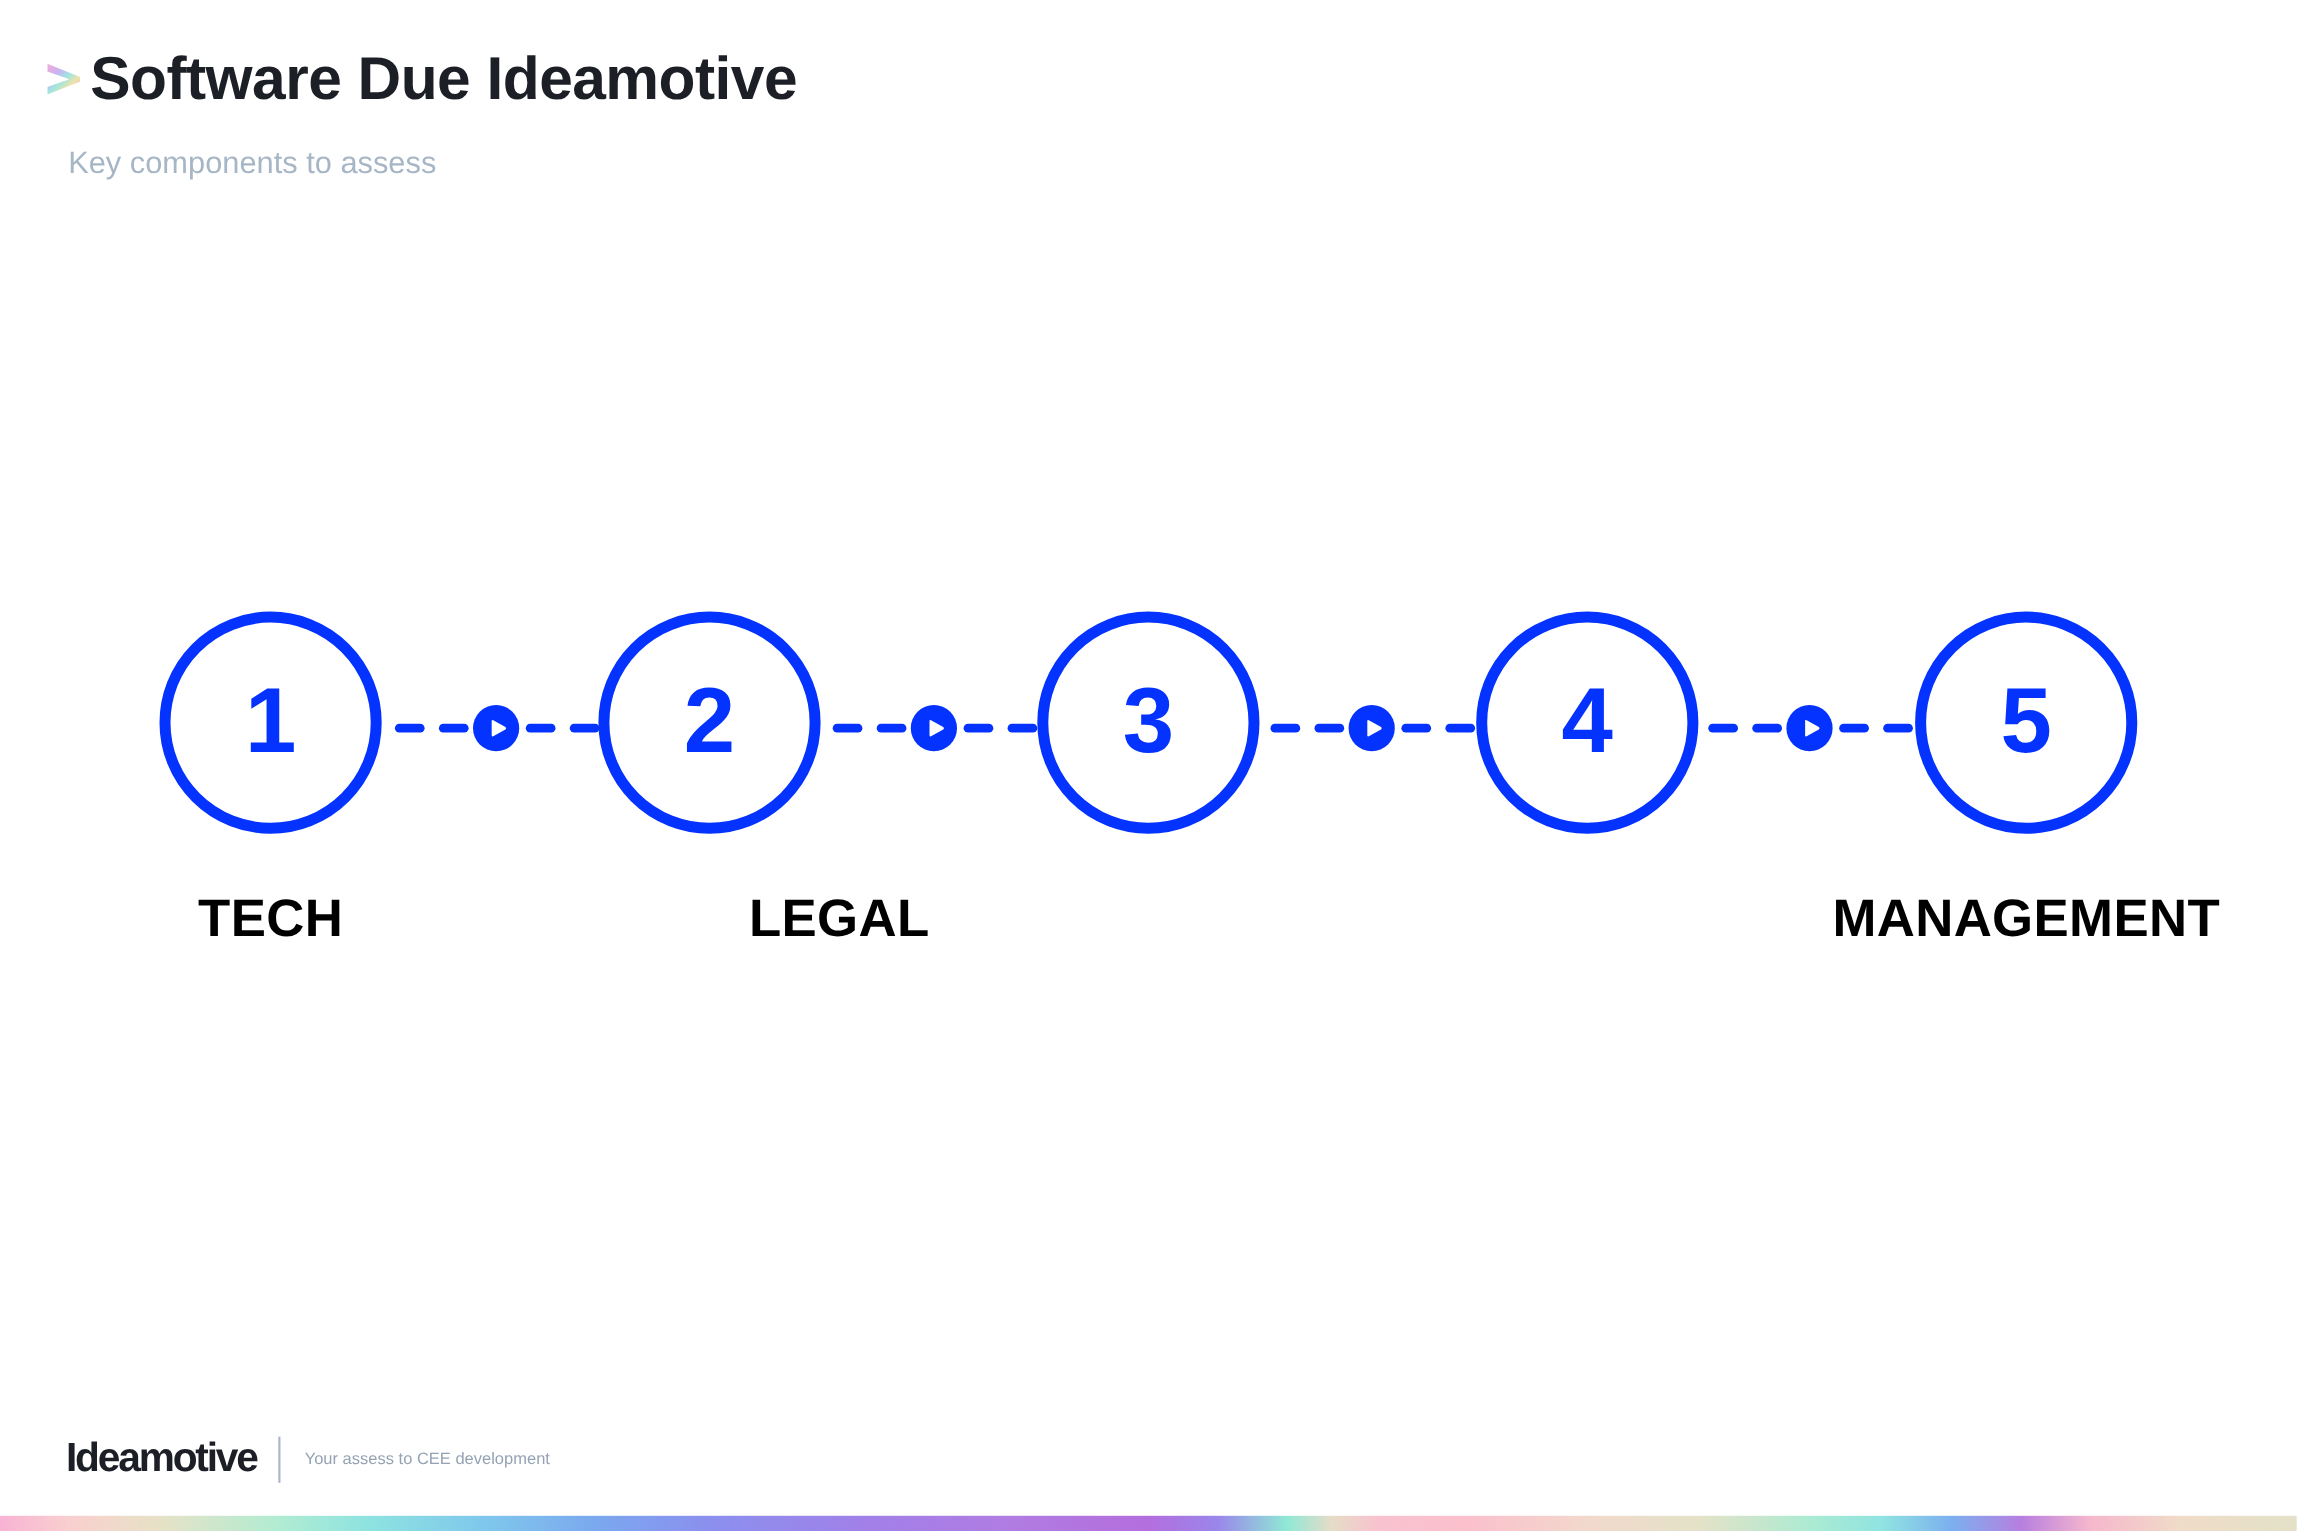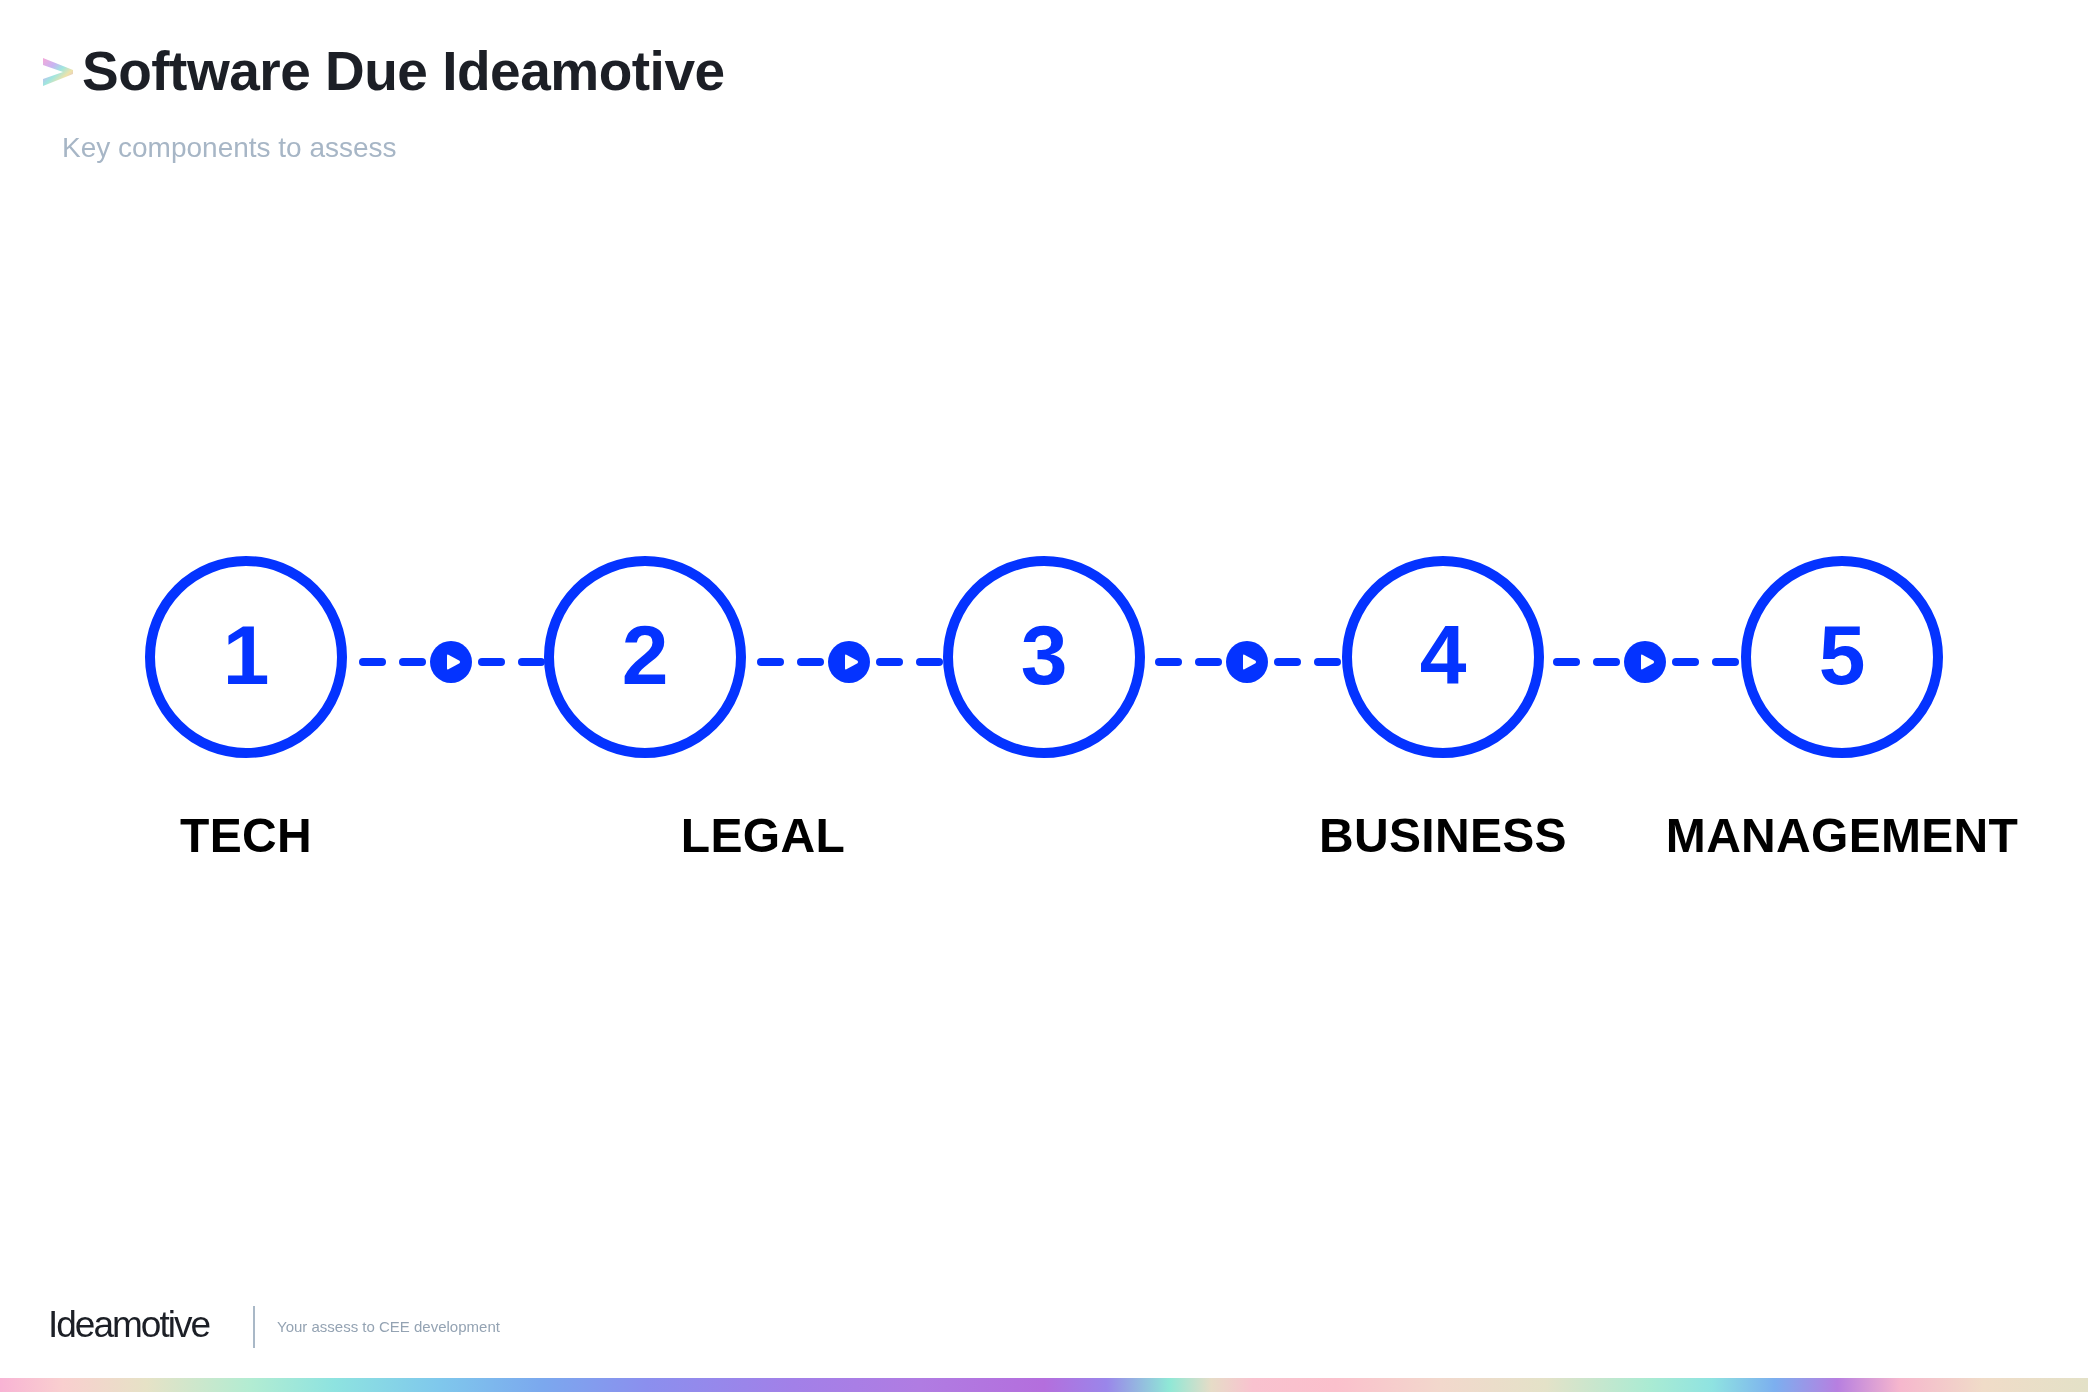--- a/index.html
+++ b/index.html
@@ -114,24 +114,24 @@
     }
     .arrow-dot svg {
       width: 18px;
       height: 18px;
       margin-left: 3px;
     }
 
     
     .footer-brand {
       position: absolute;
-      left: 48px;
+      left: 60px;
       top: 1303px;
       font-size: 37px;
-      font-weight: 400;
+      font-weight: 700;
       color: #1c1f26;
       letter-spacing: -2px;
       line-height: 44px;
       white-space: nowrap;
     }
     .footer-divider {
       position: absolute;
       left: 253px;
       top: 1306px;
       width: 2px;
@@ -249,21 +249,20 @@
           <path d="M3 2.5 Q3 1 4.4 1.7 L15.5 7.8 Q16.8 9 15.5 10.2 L4.4 16.3 Q3 17 3 15.5 Z" fill="#ffffff"></path>
         </svg>
     </span>
     <span class="dash" style="left:119px;"></span>
     <span class="dash" style="left:159px;"></span>
   </div>
 
   <div class="step-circle" style="left:1342px;">
     <span class="step-number">4</span>
   </div>
-  <div class="step-label" style="left:1443px;">BUSINESS</div>
 
   <div class="connector" style="left:1553px;">
     <span class="dash" style="left:0px;"></span>
     <span class="dash" style="left:40px;"></span>
     <span class="arrow-dot">
       <svg viewBox="0 0 18 18">
           <path d="M3 2.5 Q3 1 4.4 1.7 L15.5 7.8 Q16.8 9 15.5 10.2 L4.4 16.3 Q3 17 3 15.5 Z" fill="#ffffff"></path>
         </svg>
     </span>
     <span class="dash" style="left:119px;"></span>

